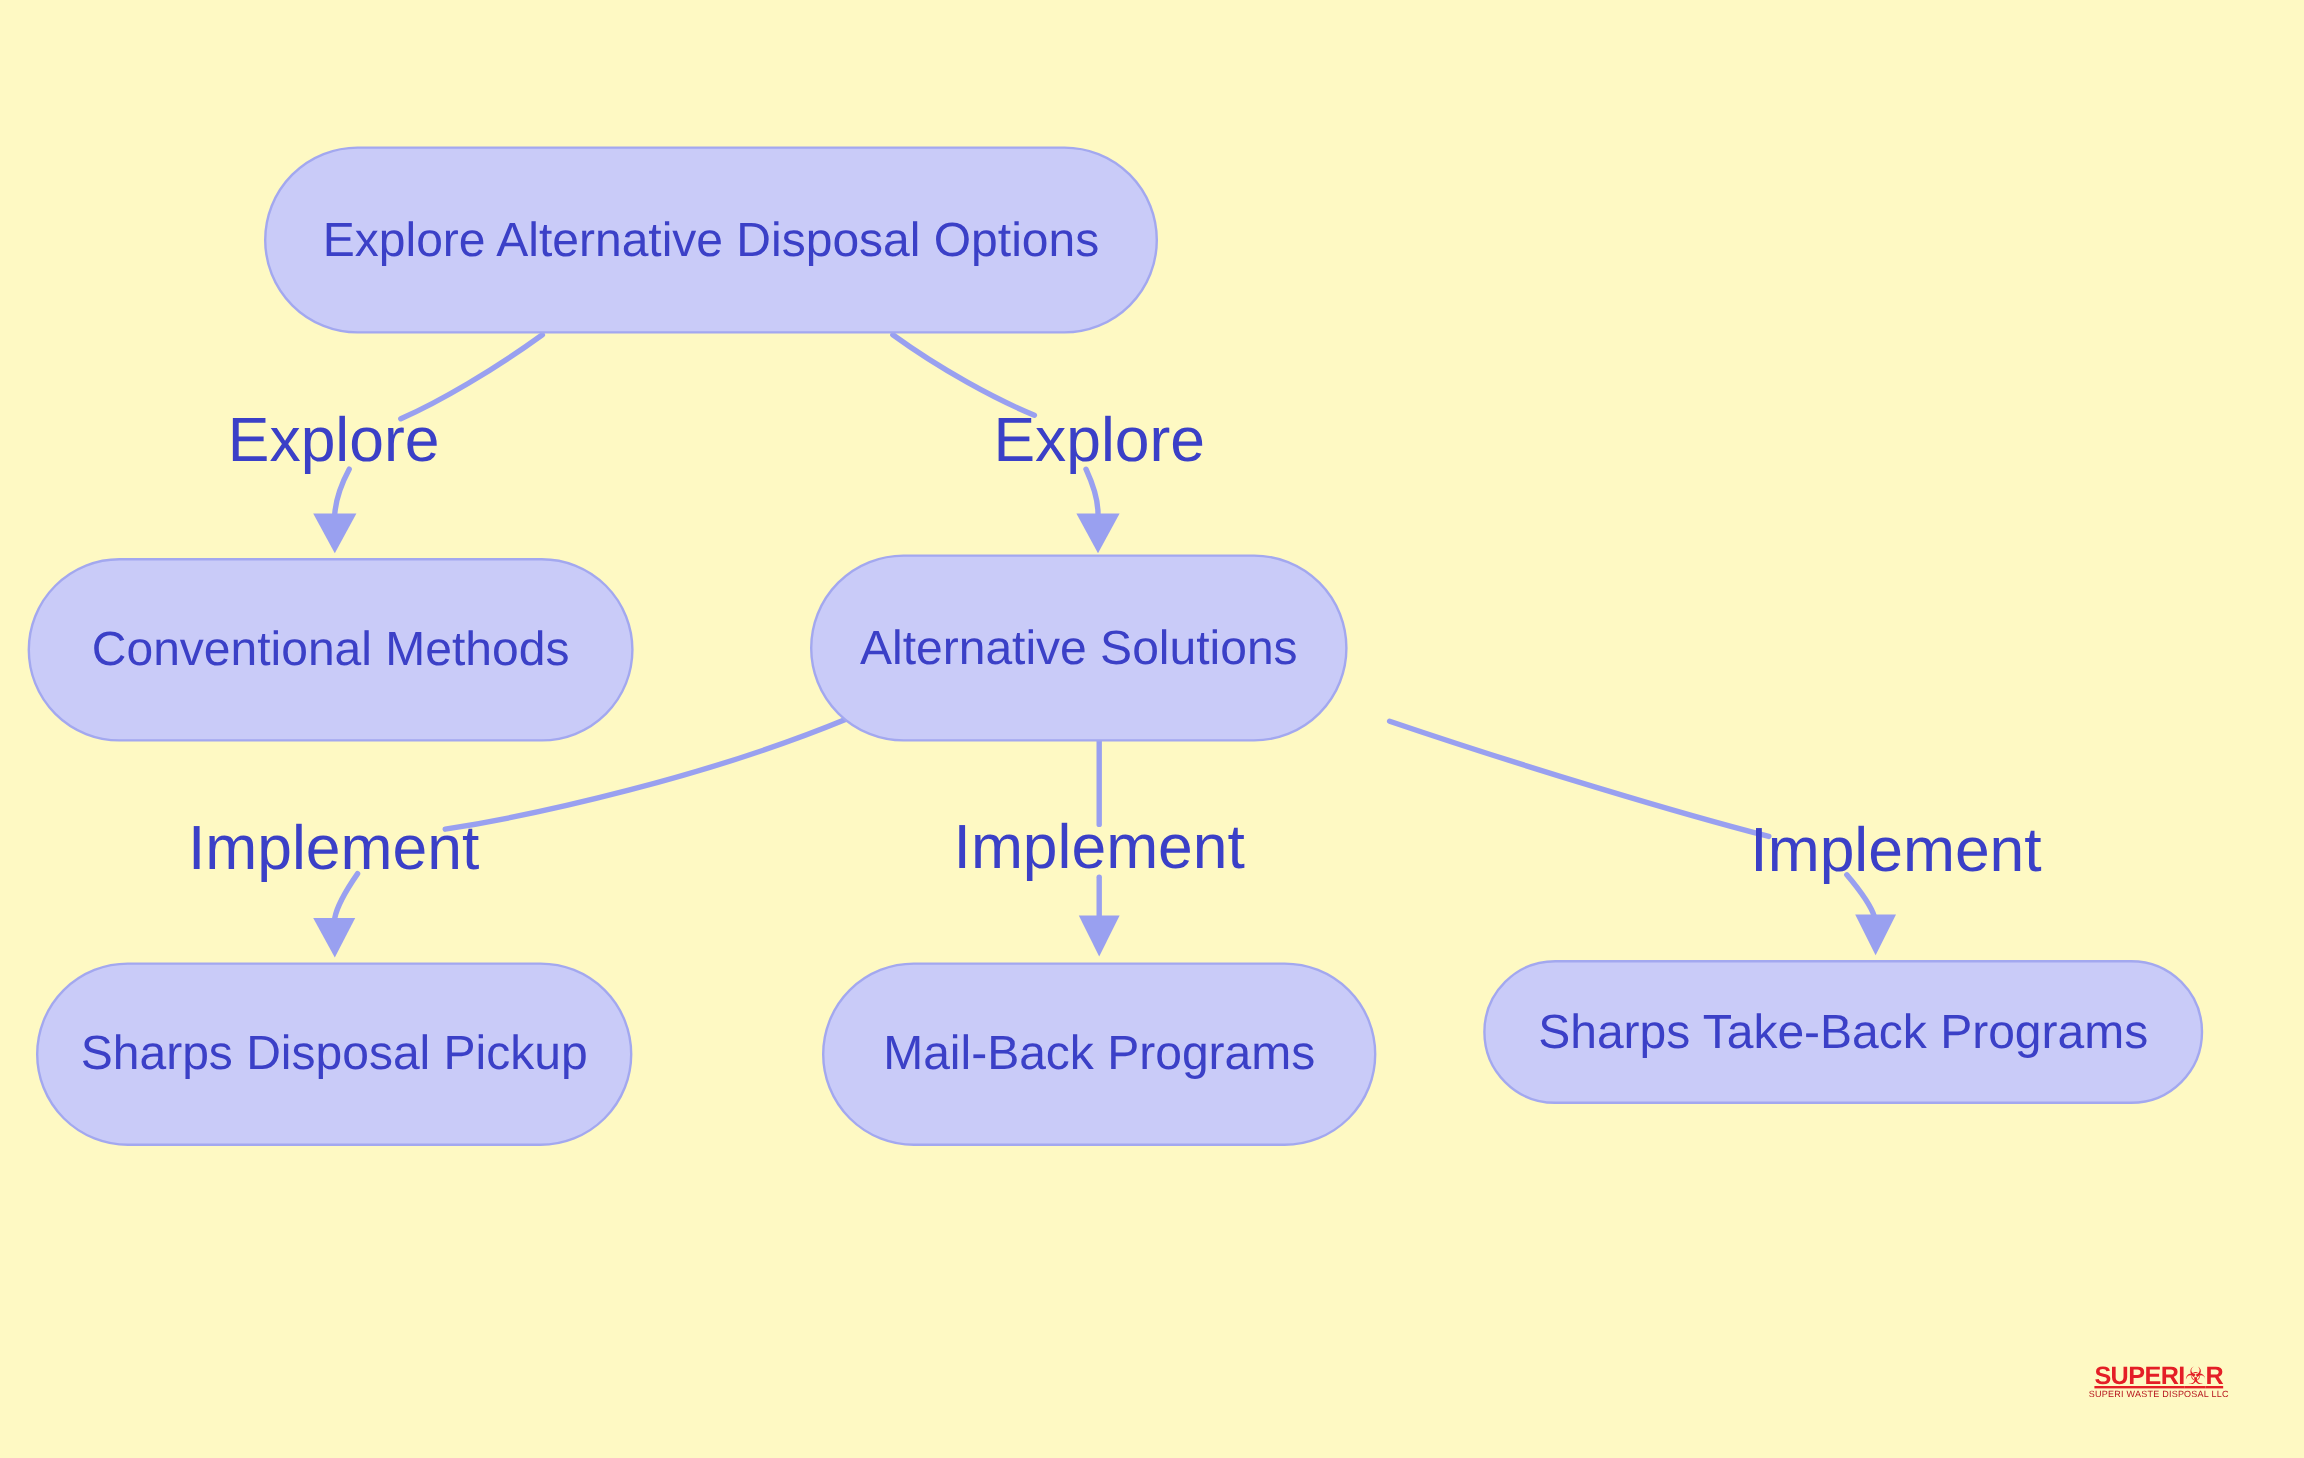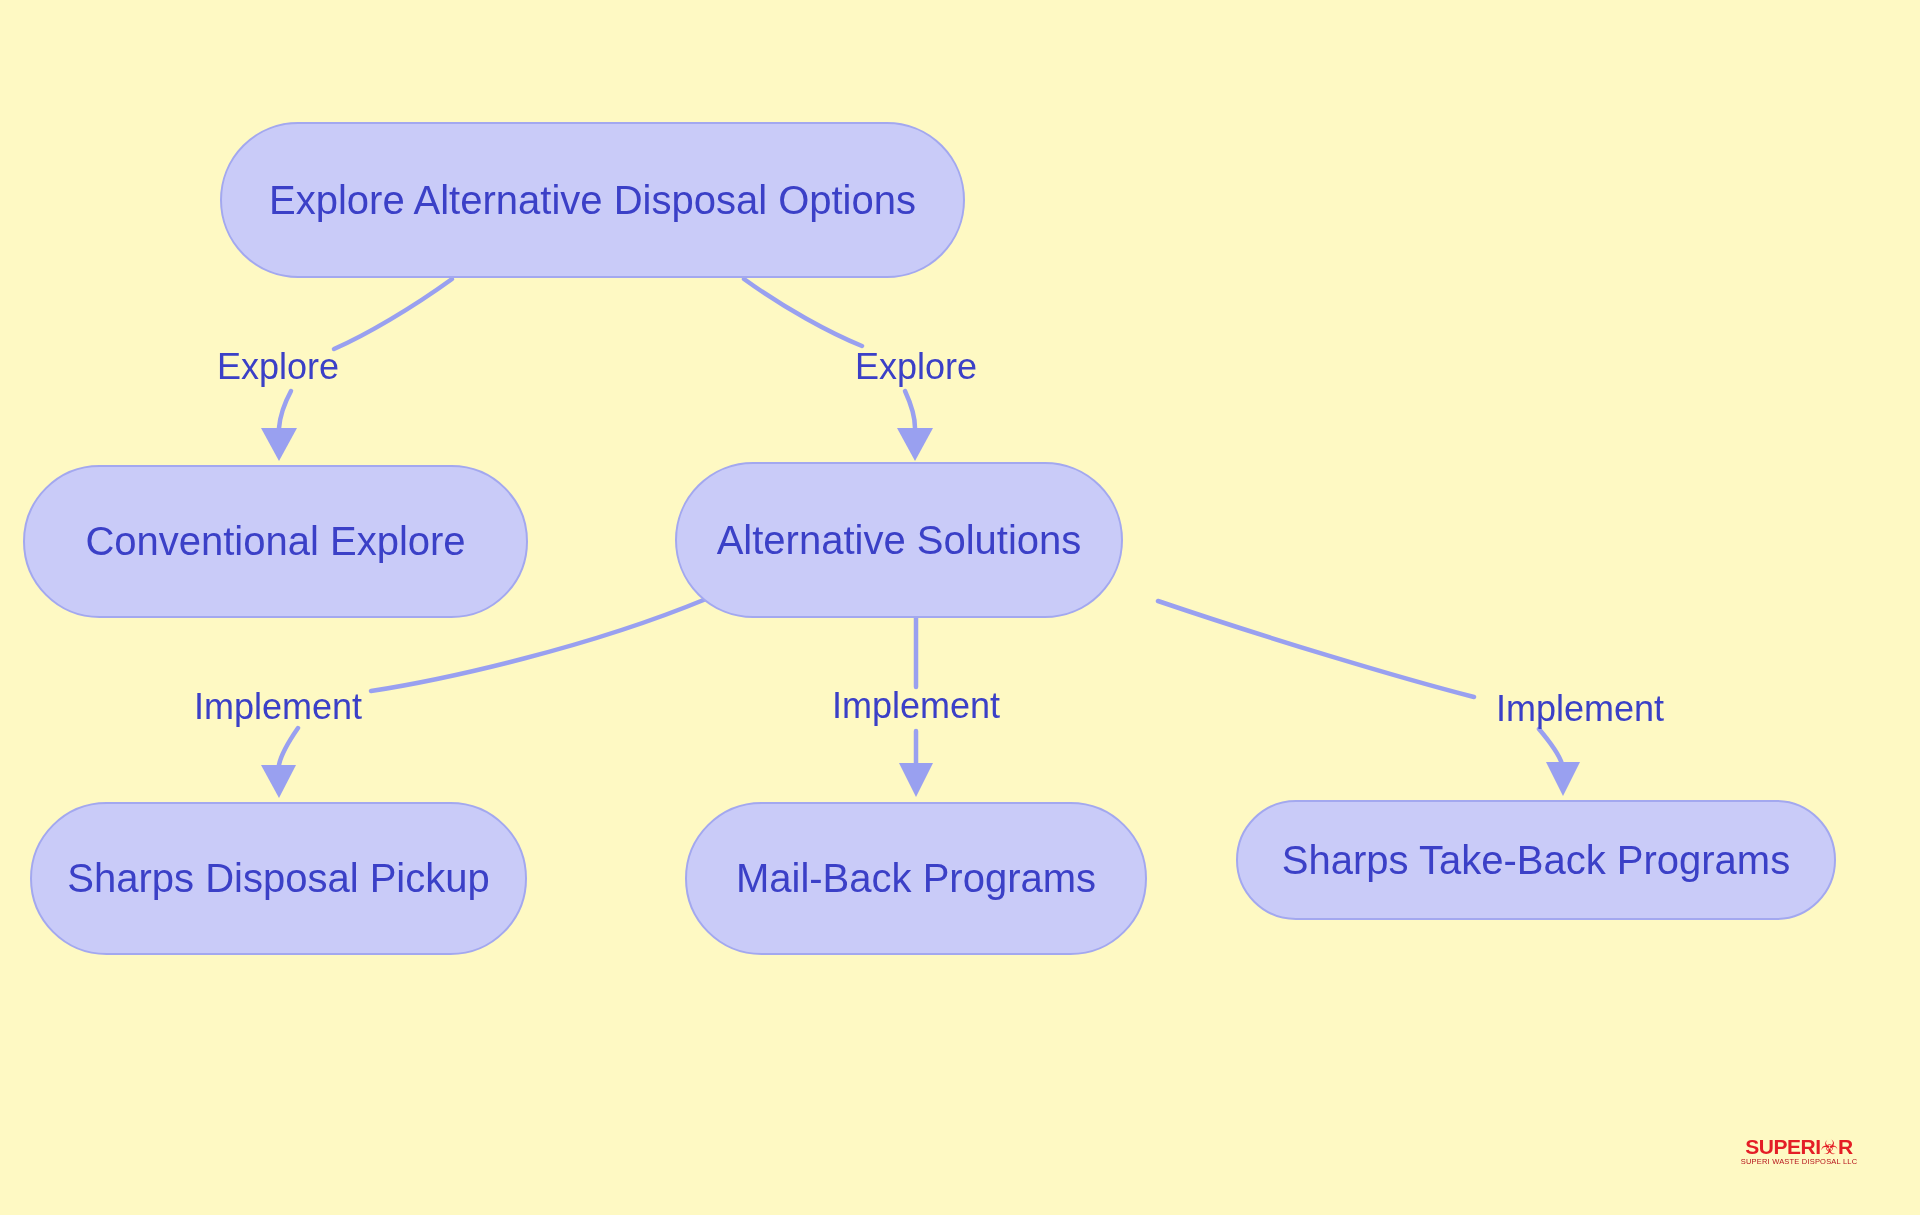--- a/index.html
+++ b/index.html
@@ -49,21 +49,21 @@
   .node-conventional      { left: 23px;   top: 465px; width: 505px; height: 153px; }
   .node-alternative       { left: 675px;  top: 462px; width: 448px; height: 156px; }
   .node-sharps-pickup     { left: 30px;   top: 802px; width: 497px; height: 153px; }
   .node-mail-back         { left: 685px;  top: 802px; width: 462px; height: 153px; text-align: right; }
   .node-take-back         { left: 1236px; top: 800px; width: 600px; height: 120px; }
   .edge-label {
     position: absolute;
     z-index: 3;
     transform: translate(-50%, -50%);
     color: #3b40c7;
-    font-size: 36px;
+    font-size: 52px;
     white-space: nowrap;
   }
   .edge-label-explore-left    { left: 278px;  top: 367px; }
   .edge-label-explore-right   { left: 916px;  top: 367px; }
   .edge-label-implement-left  { left: 278px;  top: 707px; }
   .edge-label-implement-mid   { left: 916px;  top: 706px; }
   .edge-label-implement-right { left: 1580px; top: 709px; }
   .watermark {
     position: absolute;
     left: 1736px;
@@ -72,20 +72,21 @@
     z-index: 4;
     text-align: center;
     line-height: 1;
   }
   .watermark .brand {
     font-weight: bold;
     font-size: 21px;
     letter-spacing: -0.5px;
     color: #e41e26;
     white-space: nowrap;
+    text-decoration: underline;
   }
   .watermark .brand .bio {
     font-size: 20px;
   }
   .watermark .tagline {
     margin-top: 1px;
     font-size: 7.5px;
     letter-spacing: 0.2px;
     color: #b5121b;
     white-space: nowrap;
@@ -117,21 +118,21 @@
     <path d="M1158,601 C 1270,639 1400,678 1474,697"></path>
     <path d="M1539,729 C 1550,742 1559,754 1562,764"></path>
     <polygon points="1546,762 1580,762 1563,796"></polygon>
   </svg>
 
   <div class="node node-explore-options">
     <span>Explore Alternative Disposal Options</span>
   </div>
 
   <div class="node node-conventional">
-    <span>Conventional Explore</span>
+    <span>Conventional Methods</span>
   </div>
 
   <div class="node node-sharps-pickup">
     <span>Sharps Disposal Pickup</span>
   </div>
 
   <div class="node node-alternative">
     <span>Alternative Solutions</span>
   </div>
 

